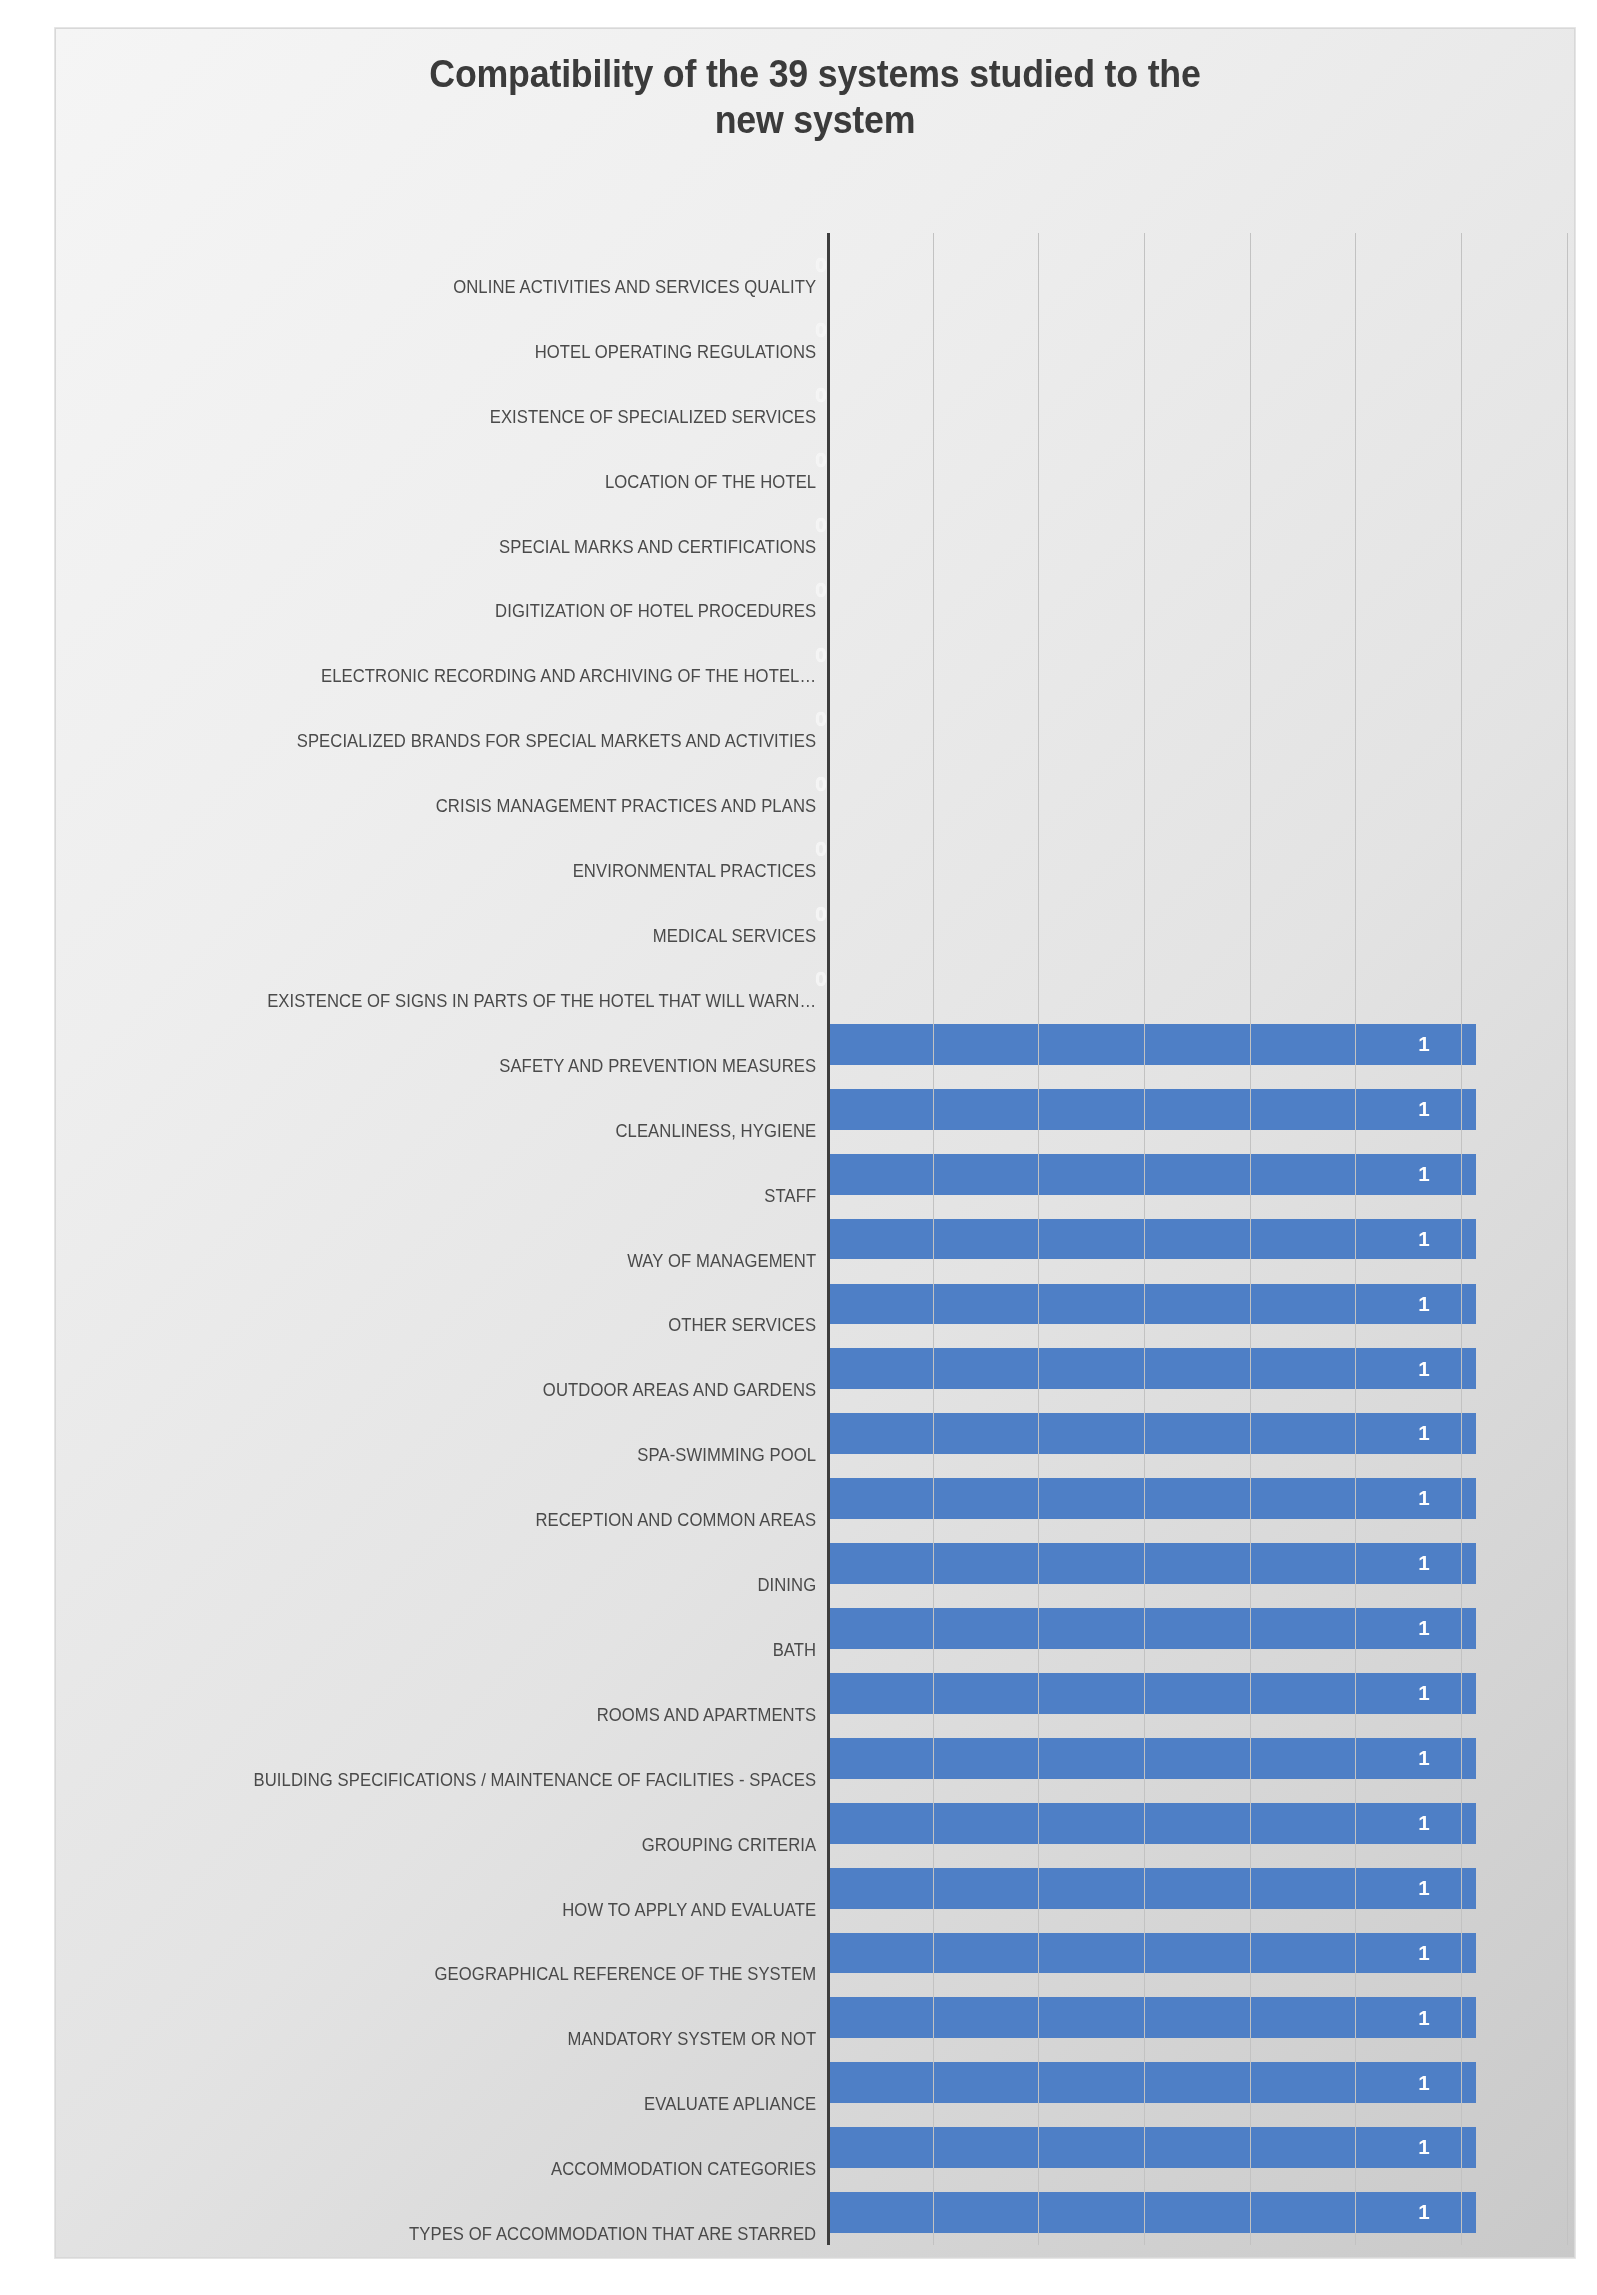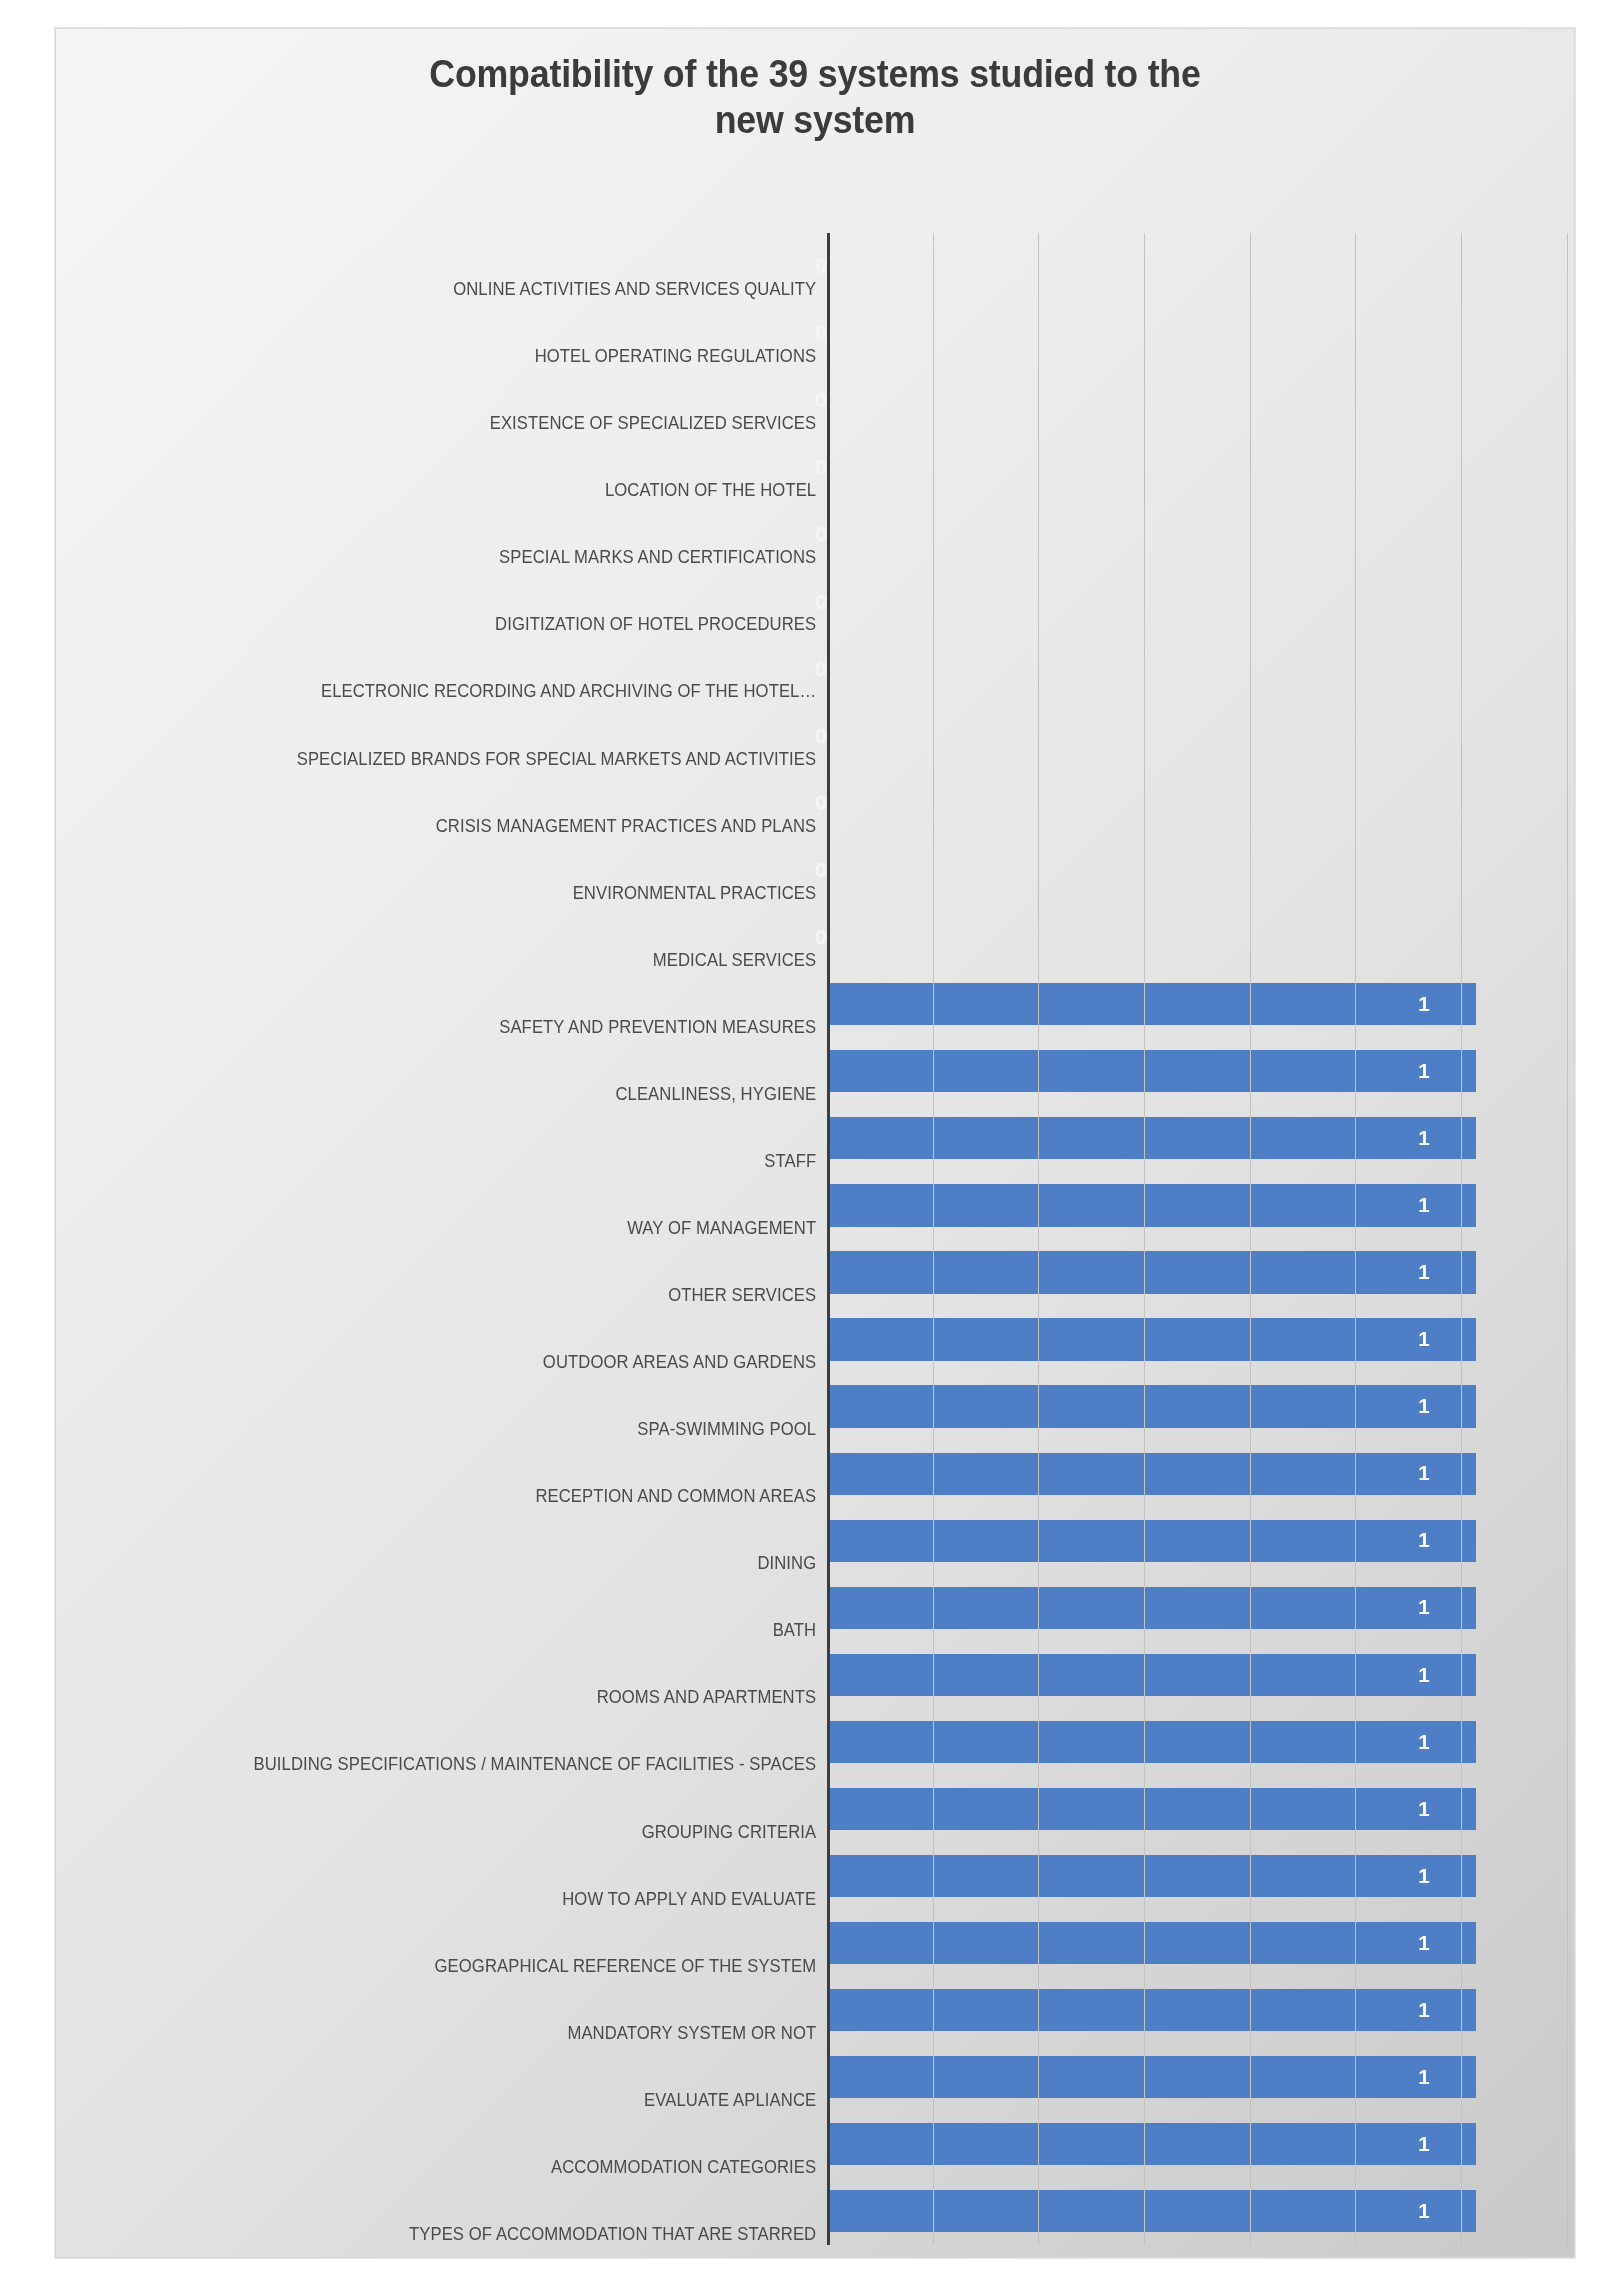--- a/index.html
+++ b/index.html
@@ -230,20 +230,28 @@
         </div>
         <div class="row">
           <div class="row-label">MEDICAL SERVICES</div>
           <div class="row-track">
             <div class="bar zero" style="width: 0px;">
               <span class="bar-value">0</span>
             </div>
           </div>
         </div>
         <div class="row">
+          <div class="row-label">EXISTENCE OF SIGNS IN PARTS OF THE HOTEL THAT WILL WARN…</div>
+          <div class="row-track">
+            <div class="bar zero" style="width: 0px;">
+              <span class="bar-value">0</span>
+            </div>
+          </div>
+        </div>
+        <div class="row">
           <div class="row-label">SAFETY AND PREVENTION MEASURES</div>
           <div class="row-track">
             <div class="bar" style="width: 649px;">
               <span class="bar-value">1</span>
             </div>
           </div>
         </div>
         <div class="row">
           <div class="row-label">CLEANLINESS, HYGIENE</div>
           <div class="row-track">

